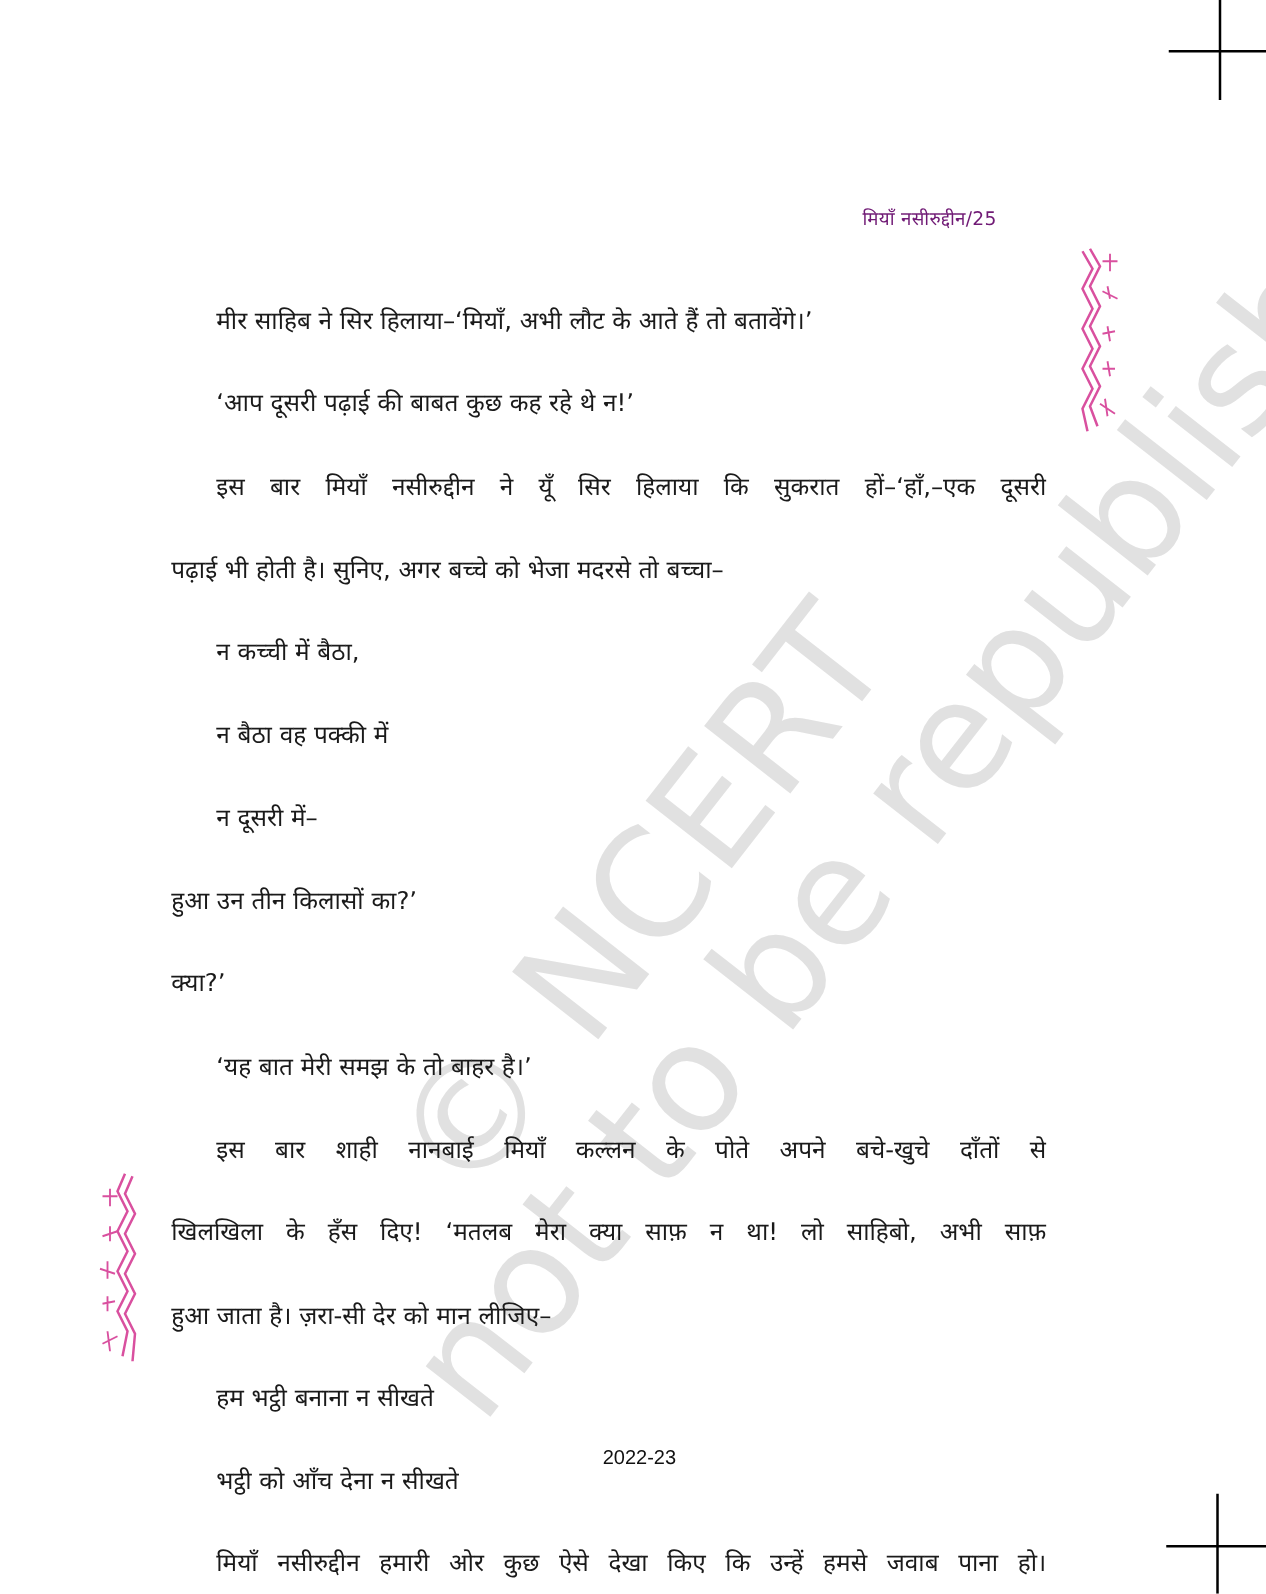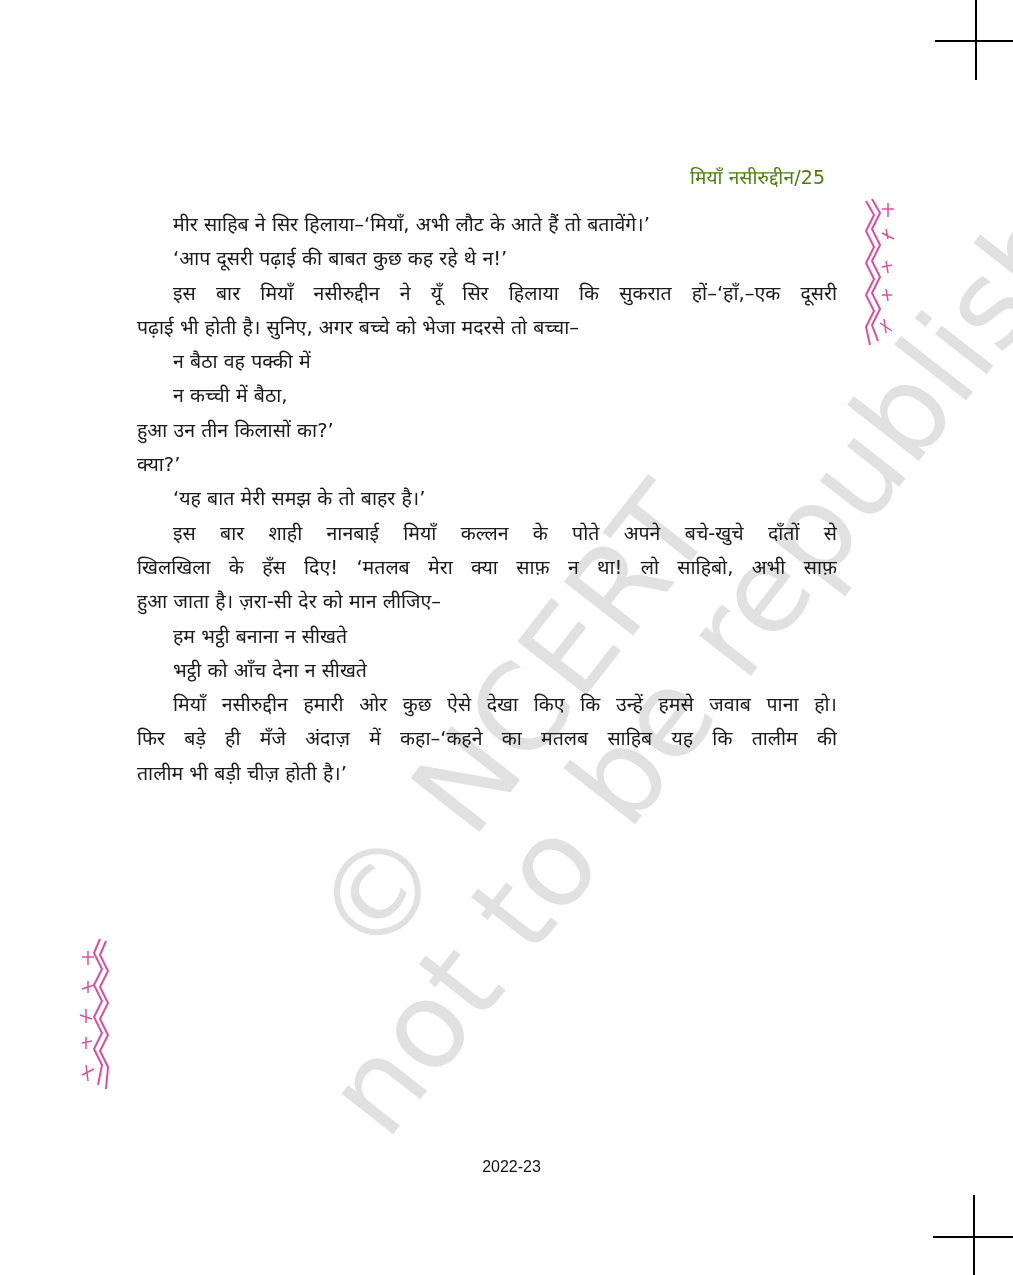--- a/index.html
+++ b/index.html
@@ -1,21 +1,21 @@
 <!DOCTYPE html>
 <html><head>
 <meta charset="utf-8">
 <style>
   html, body { margin: 0; padding: 0; background: #ffffff; }
   body { width: 1013px; height: 1275px; position: relative; overflow: hidden; font-family: "DejaVu Sans", sans-serif; color: #1a1a1a; }
   .crop-mark { position: absolute; background: #000; }
-  .running-head { position: absolute; left: 690px; top: 164px; font-size: 19px; color: #4d7c0f; letter-spacing: 0.2px; white-space: nowrap; }
+  .running-head { position: absolute; left: 690px; top: 164px; font-size: 15px; color: #701a75; letter-spacing: 0.2px; white-space: nowrap; }
   .ornament { position: absolute; }
   .body-text { position: absolute; left: 137px; top: 208px; width: 700px; font-size: 19.5px; line-height: 34.3px; }
-  .line { white-space: nowrap; height: 34.3px; }
+  .line { white-space: nowrap; height: 34.3px; margin-top: 32px; }
   .line.indent { padding-left: 36px; }
   .line.justify { text-align: justify; text-align-last: justify; white-space: normal; overflow: hidden; }
   .watermark { position: absolute; left: 150px; top: 640px; width: 820px; transform: rotate(-52deg); transform-origin: center; font-family: "DejaVu Sans", sans-serif; font-size: 120px; line-height: 118px; color: rgba(170,170,170,0.35); text-align: center; white-space: nowrap; pointer-events: none; }
   .footer-year { position: absolute; left: 0; width: 1023px; top: 1158px; text-align: center; font-family: "Liberation Sans", sans-serif; font-size: 16px; color: #111; }
 </style>
 </head>
 <body>
 
 <div>
   <div class="crop-mark" style="left:975px; top:0; width:1.5px; height:80px;"></div>
@@ -59,22 +59,23 @@
 <div class="watermark">
   <div>© NCERT</div>
   <div>not to be republished</div>
 </div>
 
 <div class="body-text">
   <div class="line indent">मीर साहिब ने सिर हिलाया–‘मियाँ, अभी लौट के आते हैं तो बतावेंगे।’</div>
   <div class="line indent">‘आप दूसरी पढ़ाई की बाबत कुछ कह रहे थे न!’</div>
   <div class="line indent justify">इस बार मियाँ नसीरुद्दीन ने यूँ सिर हिलाया कि सुकरात हों–‘हाँ,–एक दूसरी</div>
   <div class="line">पढ़ाई भी होती है। सुनिए, अगर बच्चे को भेजा मदरसे तो बच्चा–</div>
+  <div class="line indent">न कच्ची में बैठा,</div>
   <div class="line indent">न बैठा वह पक्की में</div>
-  <div class="line indent">न कच्ची में बैठा,</div>
+  <div class="line indent">न दूसरी में–</div>
   <div class="line">हुआ उन तीन किलासों का?’</div>
   <div class="line">क्या?’</div>
   <div class="line indent">‘यह बात मेरी समझ के तो बाहर है।’</div>
   <div class="line indent justify">इस बार शाही नानबाई मियाँ कल्लन के पोते अपने बचे-खुचे दाँतों से</div>
   <div class="line justify">खिलखिला के हँस दिए! ‘मतलब मेरा क्या साफ़ न था! लो साहिबो, अभी साफ़</div>
   <div class="line">हुआ जाता है। ज़रा-सी देर को मान लीजिए–</div>
   <div class="line indent">हम भट्ठी बनाना न सीखते</div>
   <div class="line indent">भट्ठी को आँच देना न सीखते</div>
   <div class="line indent justify">मियाँ नसीरुद्दीन हमारी ओर कुछ ऐसे देखा किए कि उन्हें हमसे जवाब पाना हो।</div>
   <div class="line justify">फिर बड़े ही मँजे अंदाज़ में कहा–‘कहने का मतलब साहिब यह कि तालीम की</div>

